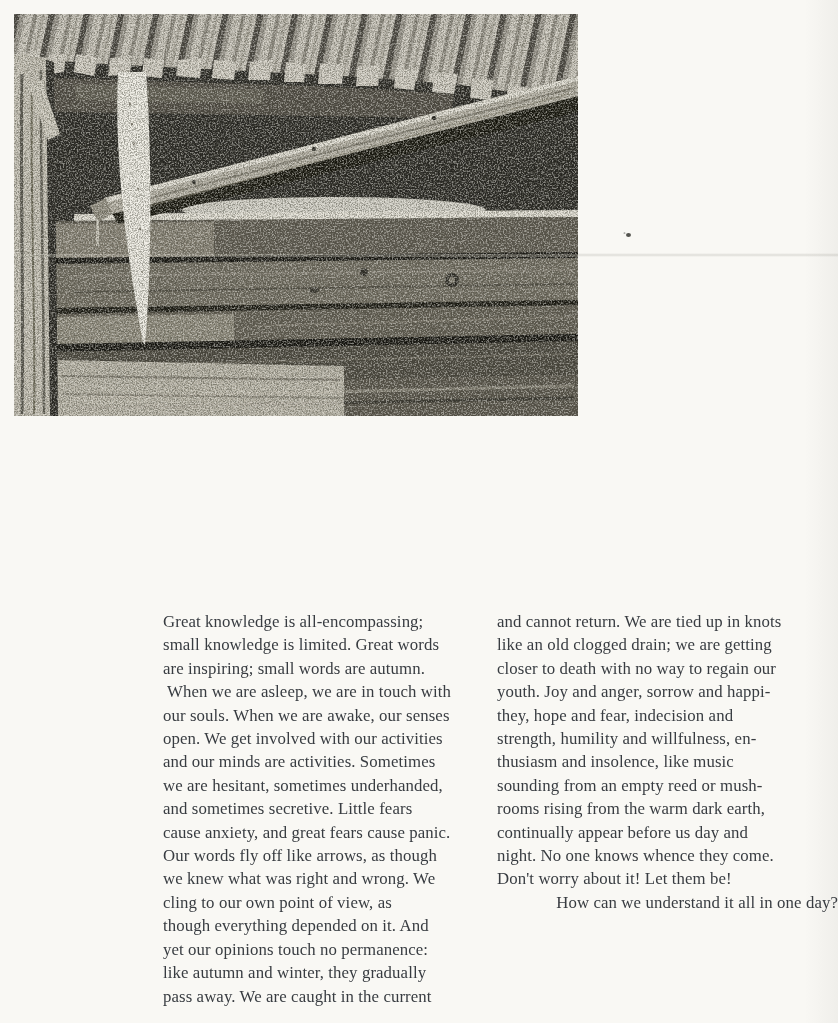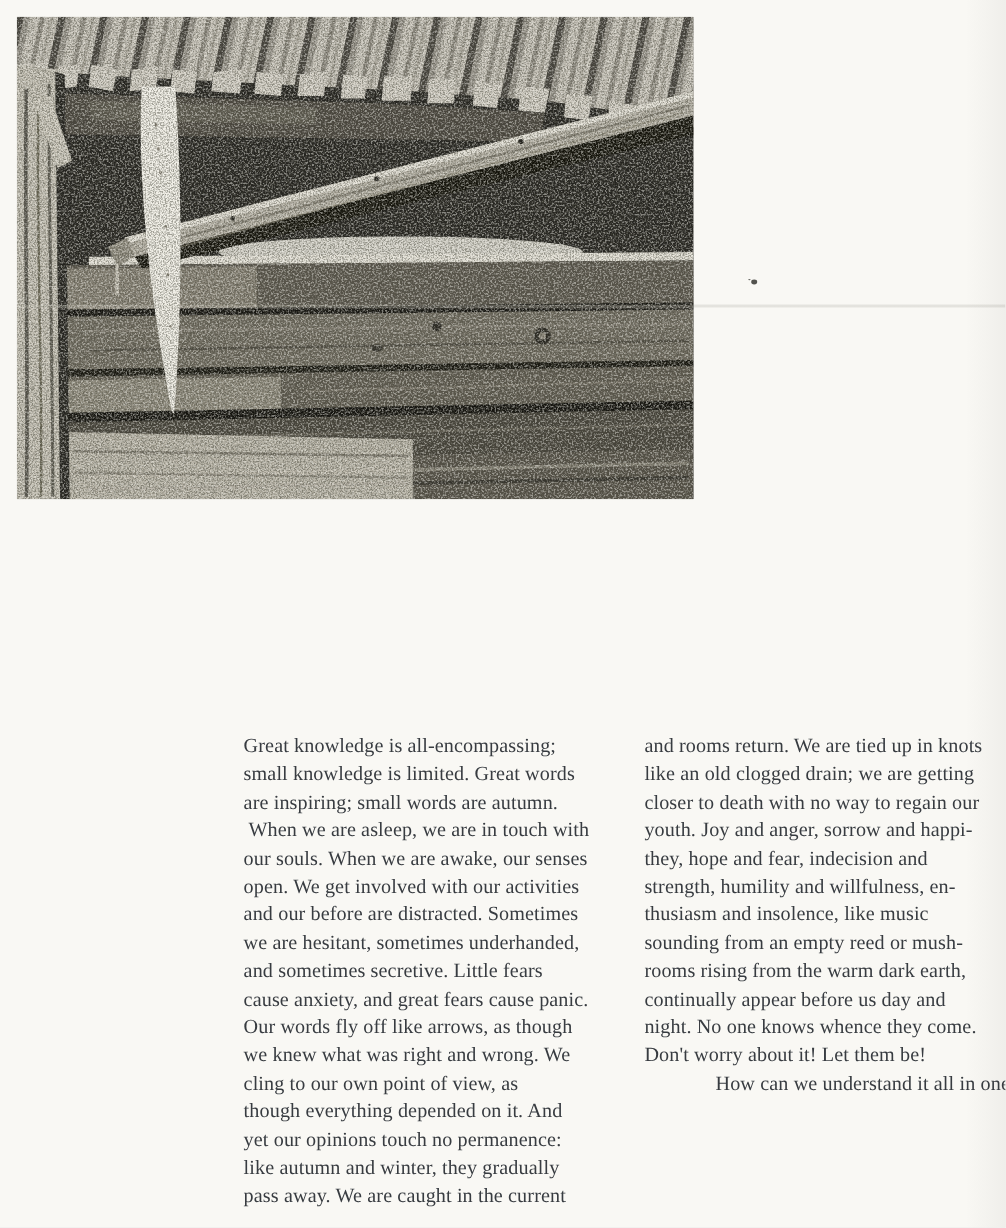--- a/index.html
+++ b/index.html
@@ -38,21 +38,20 @@
     box-shadow: -4px -2px 0 -1.5px #6a6a64;
   }
   .passage { position: absolute; left: 0; top: 0; width: 838px; }
   .col {
     position: absolute;
     color: #383c41;
     font-size: 16.8px;
     line-height: 23.4px;
     letter-spacing: 0.1px;
     white-space: nowrap;
-    margin-left: 40px;
   }
   .col-left  { left: 163px; top: 610px; width: 325px; }
   .col-right { left: 497px; top: 610px; width: 341px; }
   .col-left  .text-line:nth-child(4)  { padding-left: 4px; }
   .col-right .text-line:nth-child(13) { padding-left: 4px; text-align: right; }
 </style>
 </head>
 <body>
 
 <div class="page">
@@ -174,34 +173,34 @@
   <div class="speck"></div>
 
   <main class="passage">
     <div class="col col-left">
         <div class="text-line">Great knowledge is all-encompassing;</div>
         <div class="text-line">small knowledge is limited. Great words</div>
         <div class="text-line">are inspiring; small words are autumn.</div>
         <div class="text-line">When we are asleep, we are in touch with</div>
         <div class="text-line">our souls. When we are awake, our senses</div>
         <div class="text-line">open. We get involved with our activities</div>
-        <div class="text-line">and our before are distracted. Sometimes</div>
+        <div class="text-line">and our minds are activities. Sometimes</div>
         <div class="text-line">we are hesitant, sometimes underhanded,</div>
         <div class="text-line">and sometimes secretive. Little fears</div>
         <div class="text-line">cause anxiety, and great fears cause panic.</div>
         <div class="text-line">Our words fly off like arrows, as though</div>
         <div class="text-line">we knew what was right and wrong. We</div>
         <div class="text-line">cling to our own point of view, as</div>
         <div class="text-line">though everything depended on it. And</div>
         <div class="text-line">yet our opinions touch no permanence:</div>
         <div class="text-line">like autumn and winter, they gradually</div>
         <div class="text-line">pass away. We are caught in the current</div>
       </div>
     <div class="col col-right">
-        <div class="text-line">and rooms return. We are tied up in knots</div>
+        <div class="text-line">and cannot return. We are tied up in knots</div>
         <div class="text-line">like an old clogged drain; we are getting</div>
         <div class="text-line">closer to death with no way to regain our</div>
         <div class="text-line">youth. Joy and anger, sorrow and happi-</div>
         <div class="text-line">they, hope and fear, indecision and</div>
         <div class="text-line">strength, humility and willfulness, en-</div>
         <div class="text-line">thusiasm and insolence, like music</div>
         <div class="text-line">sounding from an empty reed or mush-</div>
         <div class="text-line">rooms rising from the warm dark earth,</div>
         <div class="text-line">continually appear before us day and</div>
         <div class="text-line">night. No one knows whence they come.</div>

